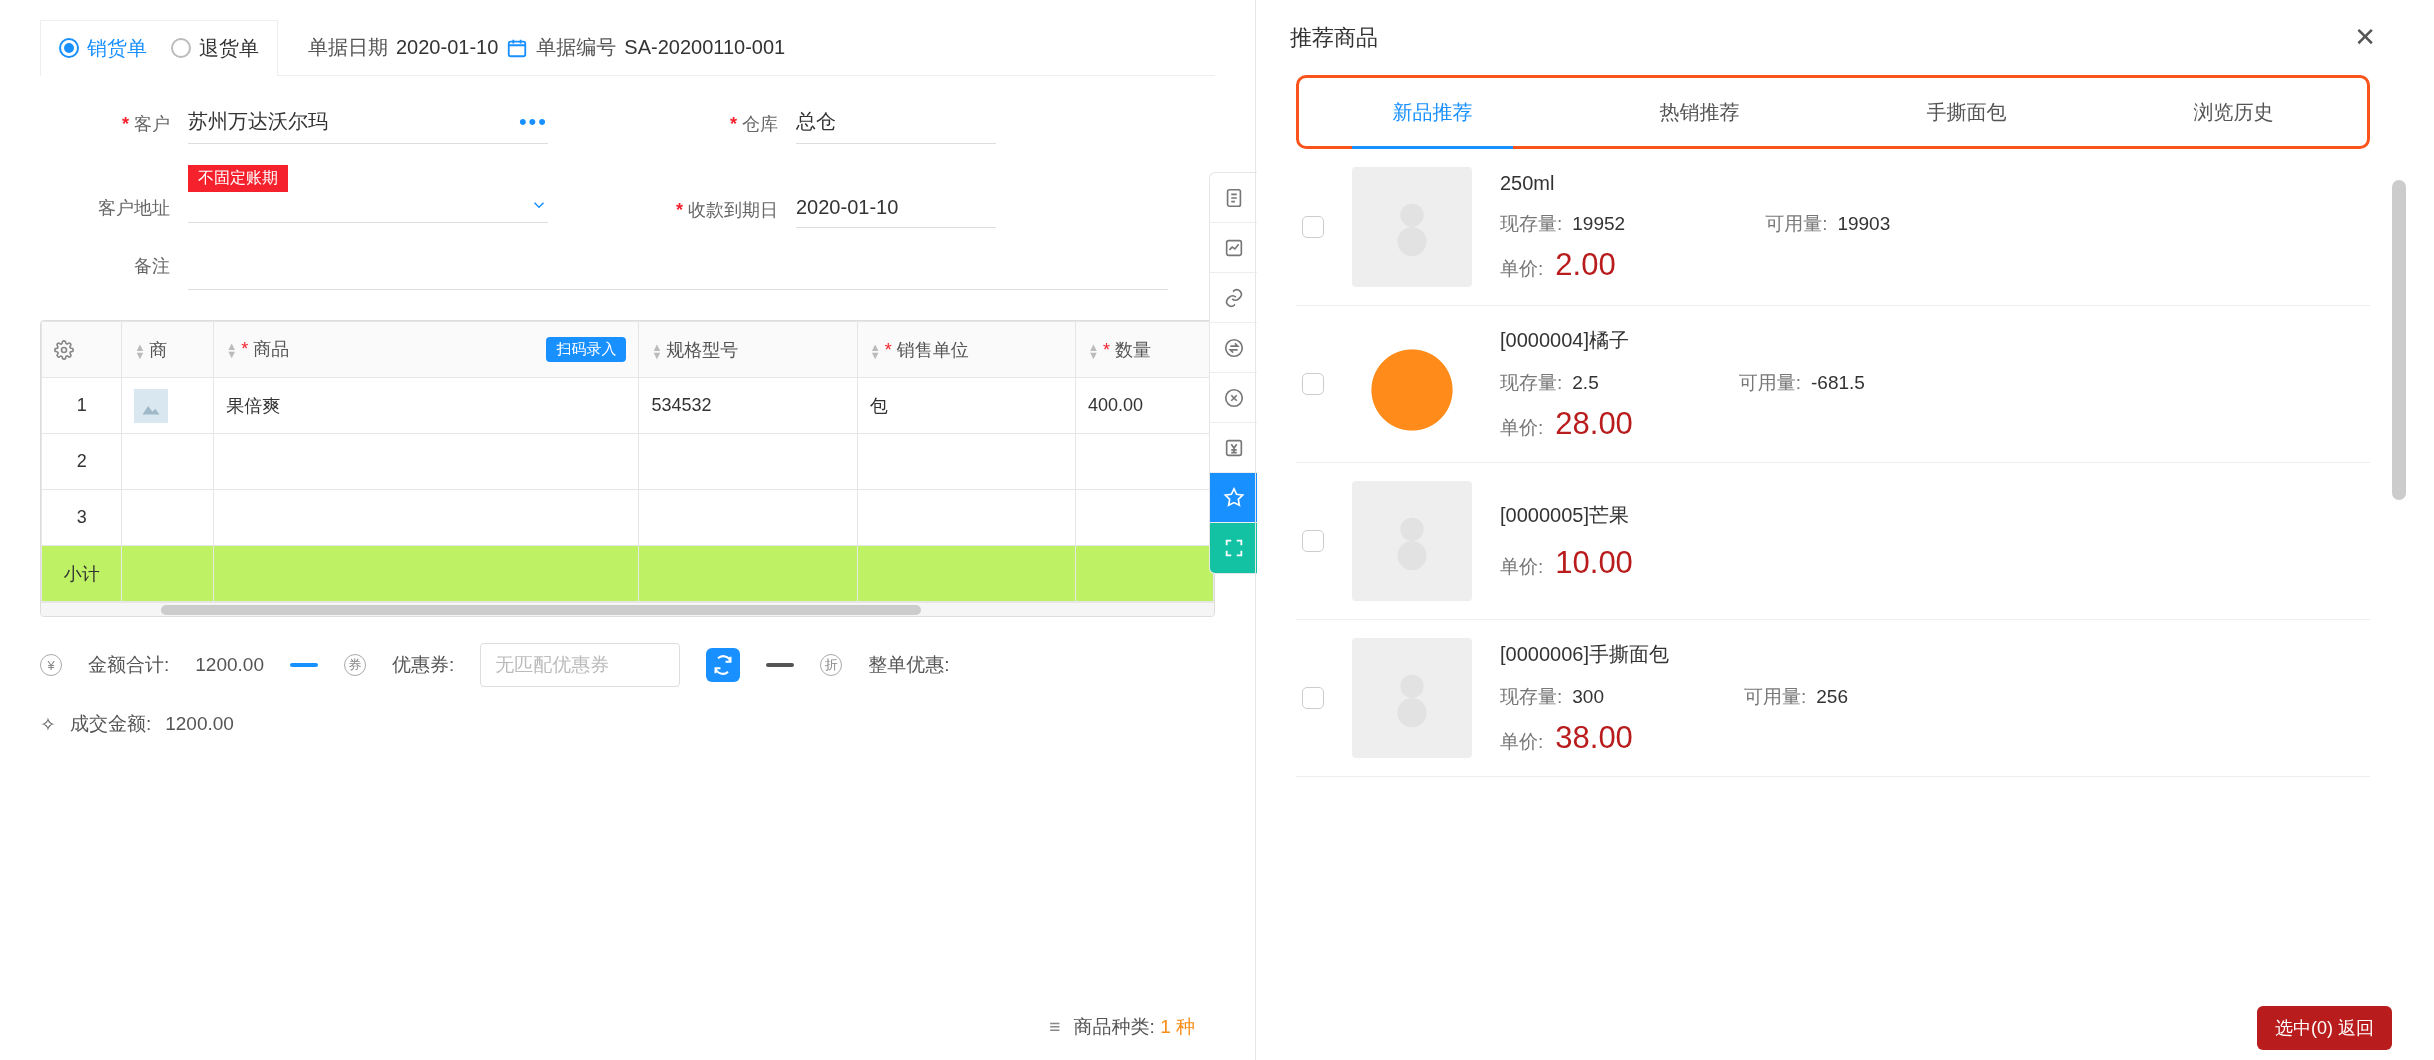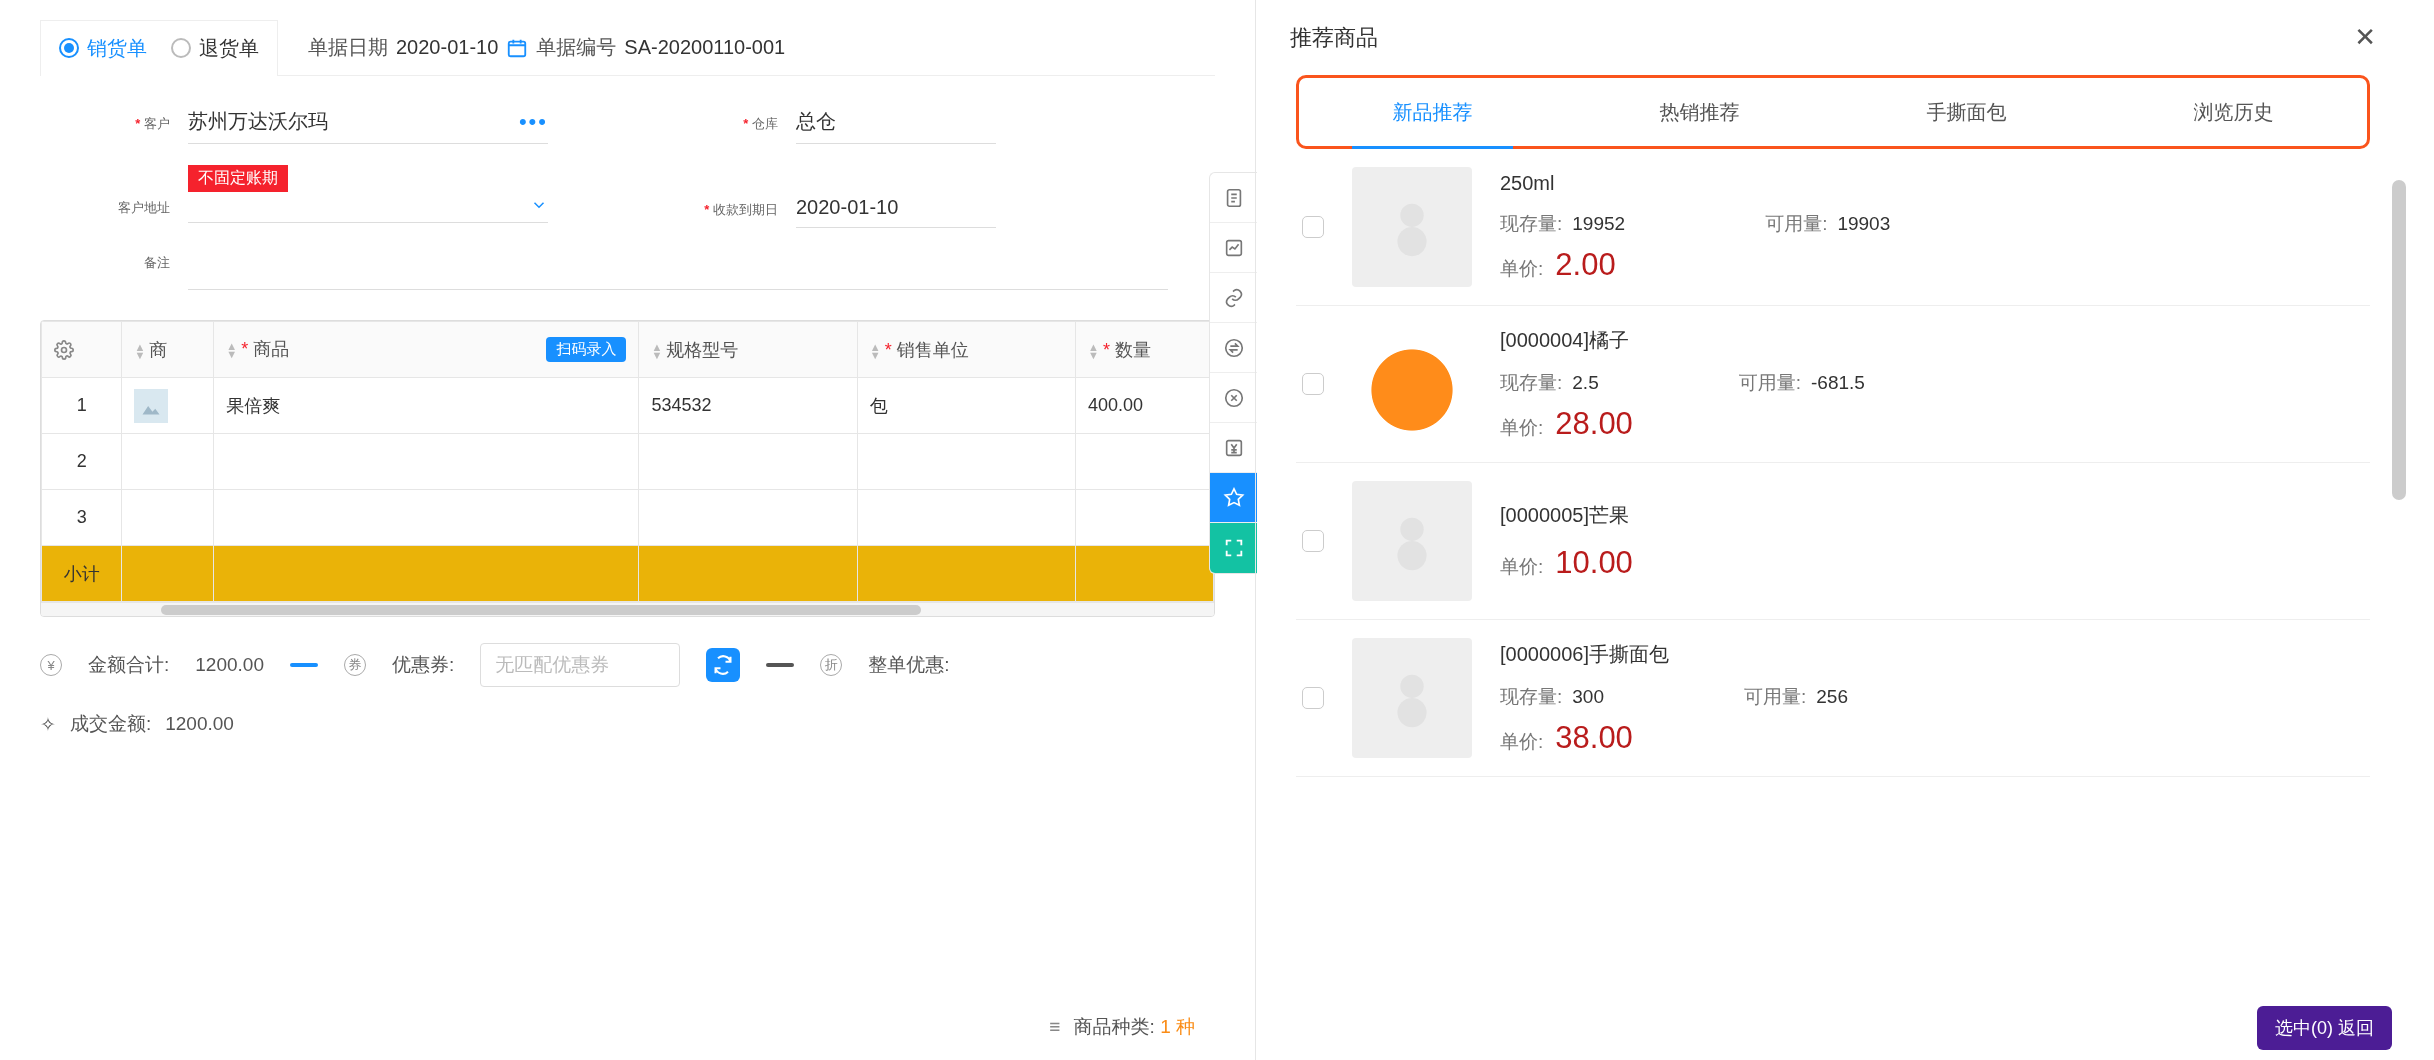--- a/index.html
+++ b/index.html
@@ -12,37 +12,37 @@
 .radio-circle { width: 20px; height: 20px; border: 2px solid #bbb; border-radius: 50%; display: inline-flex; align-items: center; justify-content: center; }
 .radio.active .radio-circle { border-color: #1890ff; }
 .radio.active .radio-circle::after { content: ""; width: 10px; height: 10px; background: #1890ff; border-radius: 50%; }
 .radio.active { color: #1890ff; }
 .doc-meta { display: flex; align-items: center; gap: 8px; font-size: 20px; color: #555; }
 .doc-meta .value { color: #333; }
 .cal-icon { width: 22px; height: 22px; color: #1890ff; }
 .form-area { padding: 28px 10px 20px 10px; }
 .form-row { display: flex; align-items: flex-start; gap: 110px; margin-bottom: 26px; }
 .field { display: flex; align-items: center; gap: 18px; }
-.label { width: 120px; text-align: right; font-size: 13px; color: #666; }
+.label { width: 120px; text-align: right; font-size: 18px; color: #666; }
 .req::before { content: "* "; color: #f5222d; font-weight: bold; }
 .field-value { font-size: 20px; color: #333; min-width: 300px; border-bottom: 1px solid #ddd; padding: 4px 0 8px 0; display: flex; align-items: center; justify-content: space-between; }
 .ellipsis-btn { color: #1890ff; font-size: 22px; cursor: pointer; letter-spacing: 2px; }
 .chevron-down { color: #1890ff; }
 .badge-red { background: #f5222d; color: #fff; font-size: 16px; padding: 3px 10px; margin-left: 138px; margin-top: -16px; display: inline-block; }
 .textarea-field { display: flex; align-items: flex-start; gap: 18px; }
 .textarea-field .tbox { border-bottom: 1px solid #ddd; width: 980px; height: 36px; }
 .grid-wrap { border: 1px solid #ddd; margin-top: 10px; border-radius: 4px; overflow: hidden; }
 .grid { width: 100%; border-collapse: collapse; }
 .grid th, .grid td { border: 1px solid #e6e6e6; padding: 10px 12px; font-size: 18px; text-align: left; height: 56px; }
 .grid th { background: #fafafa; color: #555; font-weight: normal; position: relative; }
 .grid th.center, .grid td.center { text-align: center; }
 .sort-icons { color: #bbb; font-size: 11px; display: inline-flex; flex-direction: column; line-height: 8px; margin-right: 4px; vertical-align: middle; }
 .gear { color: #888; }
 .scan-btn { background: #1890ff; color: #fff; border-radius: 4px; padding: 3px 10px; font-size: 15px; float: right; }
-.subtotal-row td { background: #eab308; }
+.subtotal-row td { background: #bef264; }
 .hscroll { height: 14px; background: #f5f5f5; border-top: 1px solid #e6e6e6; position: relative; }
 .hscroll-thumb { position: absolute; left: 120px; width: 760px; height: 10px; background: #ccc; border-radius: 5px; top: 2px; }
 .summary { margin-top: 26px; display: flex; align-items: center; gap: 26px; font-size: 19px; color: #555; flex-wrap: wrap; }
 .summary .circ { width: 22px; height: 22px; border: 1.5px solid #aaa; border-radius: 50%; display: inline-flex; align-items: center; justify-content: center; font-size: 13px; color: #888; }
 .summary .dash { width: 28px; height: 4px; background: #1890ff; border-radius: 2px; }
 .coupon-input { border: 1px solid #ddd; border-radius: 4px; padding: 8px 14px; color: #bbb; width: 200px; }
 .refresh-btn { width: 34px; height: 34px; background: #1890ff; border-radius: 6px; color: #fff; display: inline-flex; align-items: center; justify-content: center; }
 .summary2 { margin-top: 24px; font-size: 19px; color: #555; display: flex; align-items: center; gap: 14px; }
 .side-toolbar { position: absolute; right: -2px; top: 172px; width: 48px; background: #fff; border: 1px solid #e6e6e6; border-right: none; border-radius: 6px 0 0 6px; overflow: hidden; }
 .side-toolbar .titem { height: 50px; display: flex; align-items: center; justify-content: center; color: #777; border-bottom: 1px solid #eee; cursor: pointer; }
@@ -65,21 +65,21 @@
 .thumb svg { width: 70px; height: 70px; opacity: 0.35; }
 .thumb.orange-img { background: radial-gradient(circle at 50% 55%, #ff8c1a 0%, #ff8c1a 45%, #fff 46%); }
 .prod-info { flex: 1; }
 .prod-name { font-size: 20px; color: #333; margin-bottom: 16px; }
 .prod-stats { display: flex; gap: 140px; font-size: 19px; color: #777; margin-bottom: 10px; }
 .prod-stats .v { color: #333; margin-left: 10px; }
 .price-line { font-size: 19px; color: #777; }
 .price-line .price { color: #b91c1c; font-size: 31px; margin-left: 12px; font-weight: 500; }
 .vscroll { position: absolute; right: 4px; top: 180px; width: 14px; height: 320px; background: #ccc; border-radius: 7px; }
 .rp-footer { position: absolute; right: 18px; bottom: 20px; }
-.sel-btn { background: #4c1d95; color: #fff; border-radius: 6px; padding: 12px 18px; font-size: 18px; cursor: pointer; }
+.sel-btn { background: #b91c1c; color: #fff; border-radius: 6px; padding: 12px 18px; font-size: 18px; cursor: pointer; }
 svg { display: block; }
 </style>
 </head>
 <body>
 
 <div class="app">
   <div class="left-panel">
     <div class="tabs-row">
       <div class="tab-group">
         <span class="radio active">

